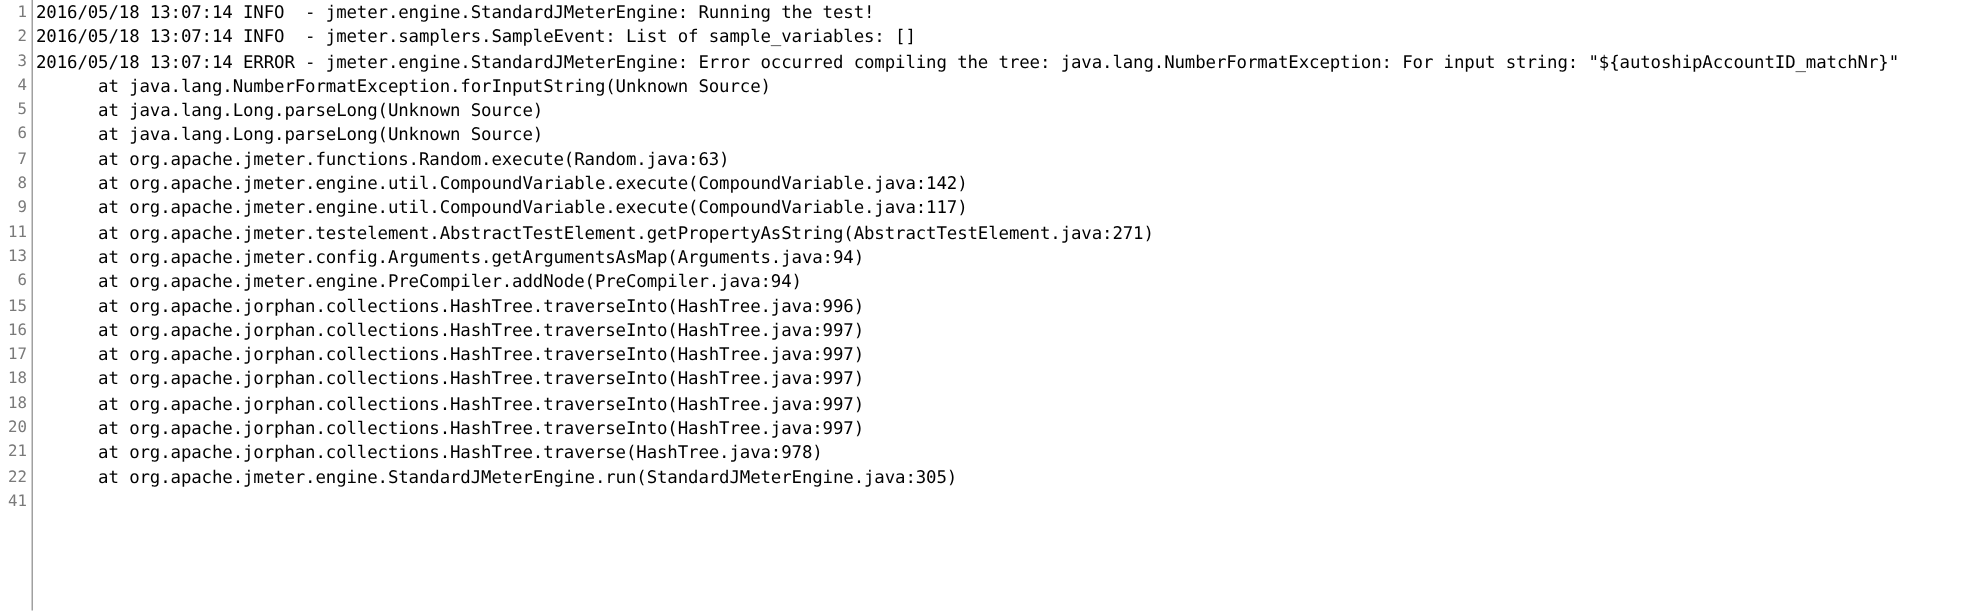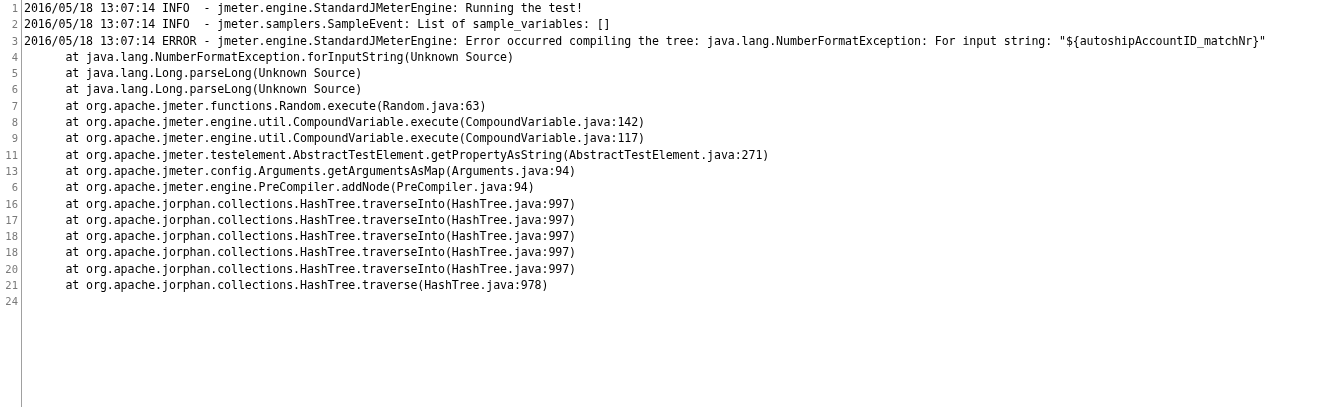--- a/index.html
+++ b/index.html
@@ -26,21 +26,23 @@
     <div class="line"><span class="ln">3</span><span class="code">2016/05/18 13:07:14 ERROR - jmeter.engine.StandardJMeterEngine: Error occurred compiling the tree: java.lang.NumberFormatException: For input string: "${autoshipAccountID_matchNr}"</span></div>
     <div class="line"><span class="ln">4</span><span class="code">      at java.lang.NumberFormatException.forInputString(Unknown Source)</span></div>
     <div class="line"><span class="ln">5</span><span class="code">      at java.lang.Long.parseLong(Unknown Source)</span></div>
     <div class="line"><span class="ln">6</span><span class="code">      at java.lang.Long.parseLong(Unknown Source)</span></div>
     <div class="line"><span class="ln">7</span><span class="code">      at org.apache.jmeter.functions.Random.execute(Random.java:63)</span></div>
     <div class="line"><span class="ln">8</span><span class="code">      at org.apache.jmeter.engine.util.CompoundVariable.execute(CompoundVariable.java:142)</span></div>
     <div class="line"><span class="ln">9</span><span class="code">      at org.apache.jmeter.engine.util.CompoundVariable.execute(CompoundVariable.java:117)</span></div>
     <div class="line"><span class="ln">11</span><span class="code">      at org.apache.jmeter.testelement.AbstractTestElement.getPropertyAsString(AbstractTestElement.java:271)</span></div>
     <div class="line"><span class="ln">13</span><span class="code">      at org.apache.jmeter.config.Arguments.getArgumentsAsMap(Arguments.java:94)</span></div>
     <div class="line"><span class="ln">6</span><span class="code">      at org.apache.jmeter.engine.PreCompiler.addNode(PreCompiler.java:94)</span></div>
+    <div class="line"><span class="ln">15</span><span class="code">      at org.apache.jorphan.collections.HashTree.traverseInto(HashTree.java:996)</span></div>
     <div class="line"><span class="ln">16</span><span class="code">      at org.apache.jorphan.collections.HashTree.traverseInto(HashTree.java:997)</span></div>
     <div class="line"><span class="ln">17</span><span class="code">      at org.apache.jorphan.collections.HashTree.traverseInto(HashTree.java:997)</span></div>
     <div class="line"><span class="ln">18</span><span class="code">      at org.apache.jorphan.collections.HashTree.traverseInto(HashTree.java:997)</span></div>
     <div class="line"><span class="ln">18</span><span class="code">      at org.apache.jorphan.collections.HashTree.traverseInto(HashTree.java:997)</span></div>
     <div class="line"><span class="ln">20</span><span class="code">      at org.apache.jorphan.collections.HashTree.traverseInto(HashTree.java:997)</span></div>
     <div class="line"><span class="ln">21</span><span class="code">      at org.apache.jorphan.collections.HashTree.traverse(HashTree.java:978)</span></div>
-    <div class="line"><span class="ln">24</span><span class="code"></span></div>
+    <div class="line"><span class="ln">22</span><span class="code">      at org.apache.jmeter.engine.StandardJMeterEngine.run(StandardJMeterEngine.java:305)</span></div>
+    <div class="line"><span class="ln">41</span><span class="code"></span></div>
   </div>
 </div>
 
 </body></html>

